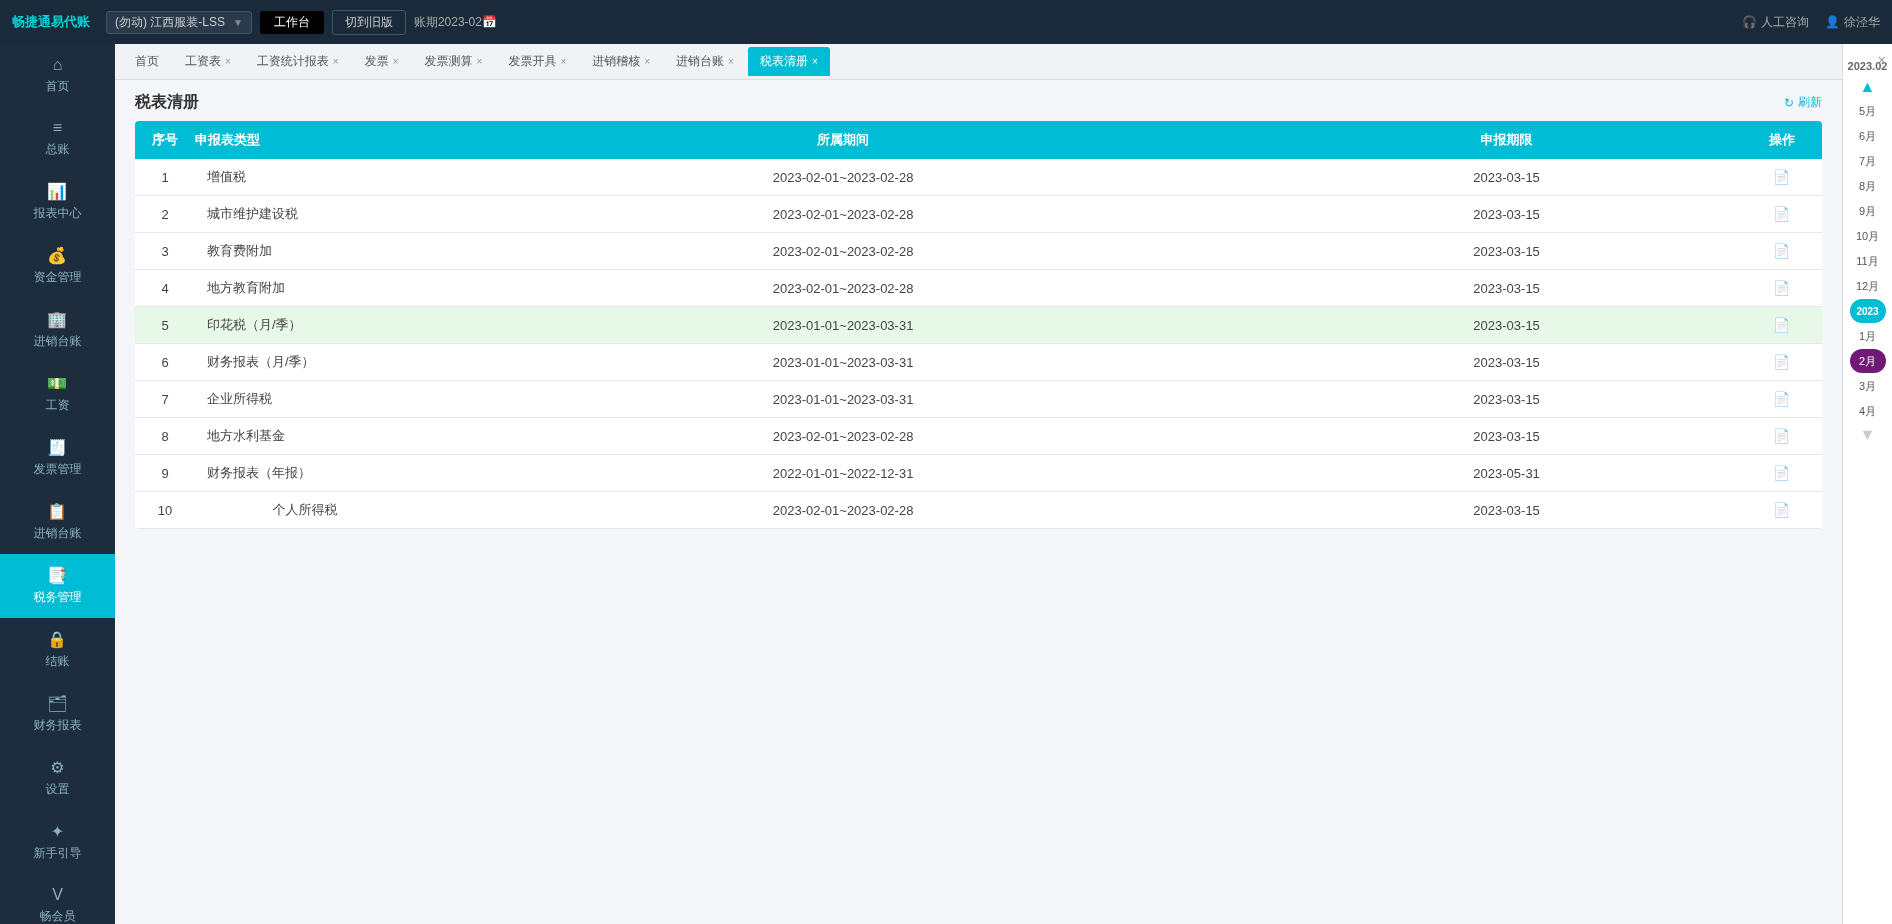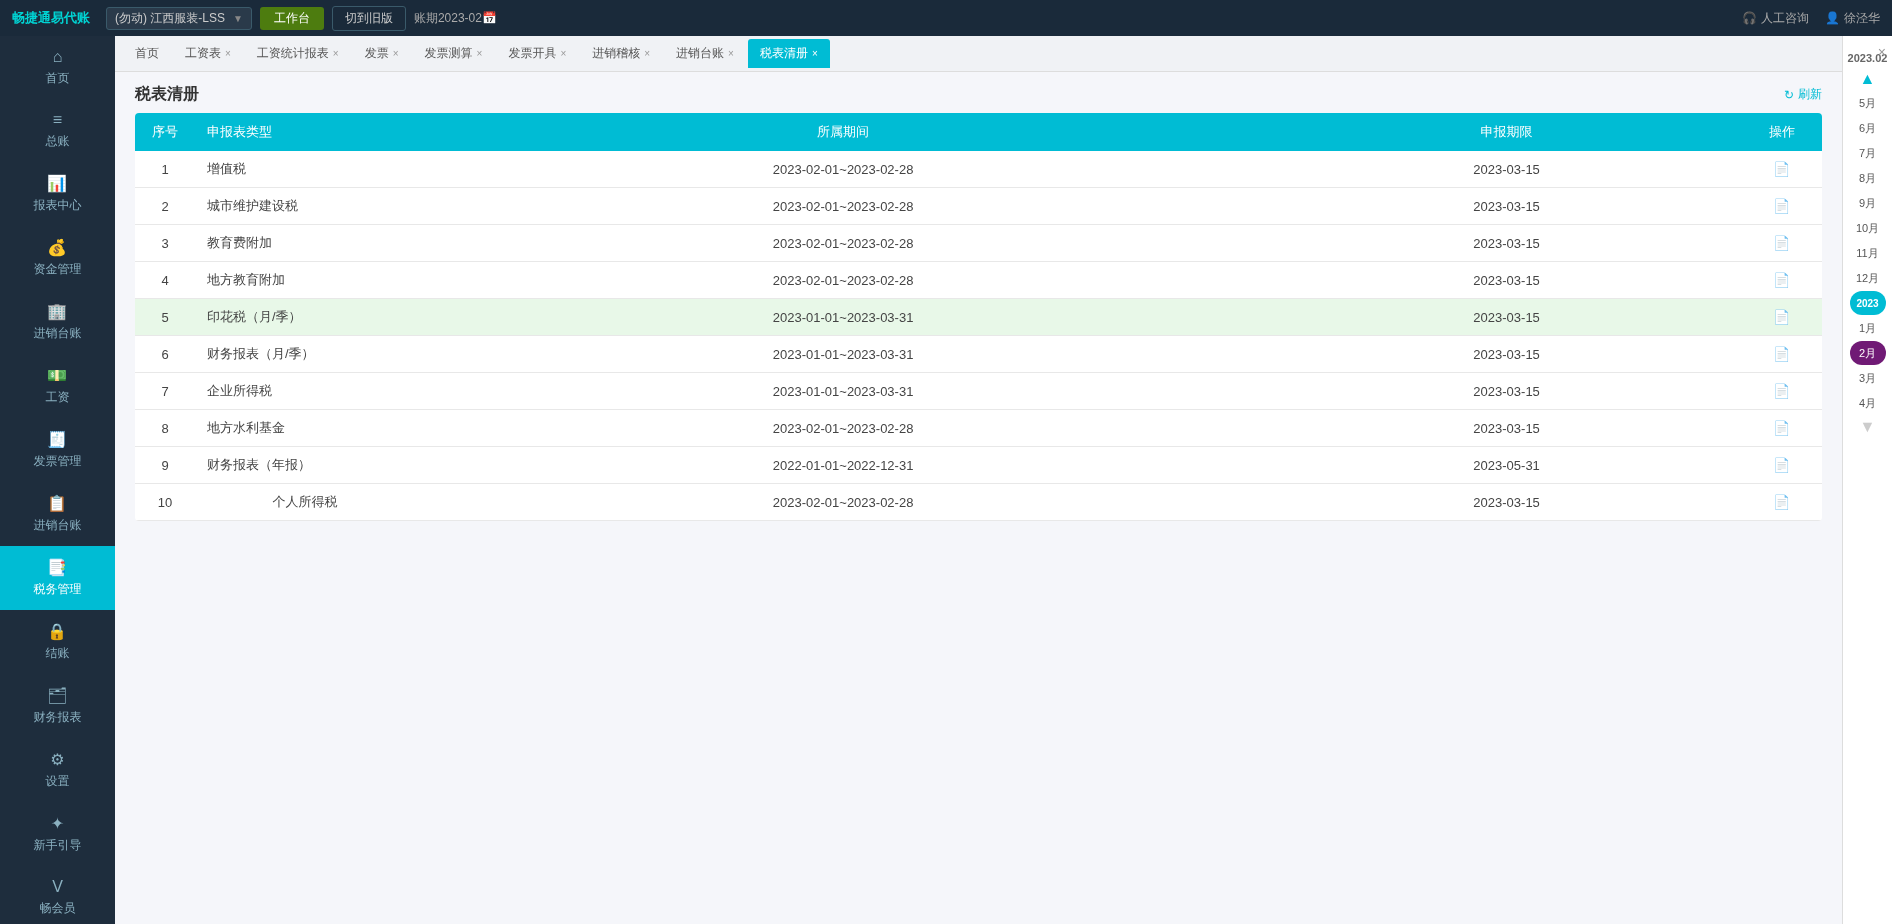--- a/index.html
+++ b/index.html
@@ -1,20 +1,20 @@
 <!DOCTYPE html>
 <html><head>
   <meta charset="utf-8">
   <style>
     * { box-sizing: border-box; margin: 0; padding: 0; }
     body { font-family: 'Microsoft YaHei', Arial, sans-serif; font-size: 13px; background: #f0f2f5; display: flex; flex-direction: column; height: 924px; overflow: hidden; }
 
     
     .top-bar {
-      height: 36px;
+      height: 44px;
       background: #1a2a3a;
       display: flex;
       align-items: center;
       padding: 0 12px;
       gap: 8px;
       flex-shrink: 0;
     }
     .top-bar-logo {
       color: #00d4d4;
       font-size: 13px;
@@ -28,21 +28,21 @@
       padding: 2px 8px;
       border-radius: 3px;
       font-size: 12px;
       display: flex;
       align-items: center;
       gap: 8px;
       cursor: pointer;
     }
     .company-selector .arrow { color: #888; font-size: 10px; }
     .top-bar-btn {
-      background: #4d7c0f;
+      background: #000000;
       color: white;
       border: none;
       padding: 3px 14px;
       border-radius: 3px;
       cursor: pointer;
       font-size: 12px;
     }
     .top-bar-btn-outline {
       background: transparent;
       color: #ccc;
@@ -174,23 +174,23 @@
       border-collapse: collapse;
       background: white;
       border-radius: 4px;
       overflow: hidden;
     }
     thead tr {
       background: #00bcd4;
       color: white;
     }
     thead th {
-      padding: 10px 12px;
+      padding: 10px 0;
       text-align: center;
-      font-weight: normal;
+      font-weight: bold;
       font-size: 13px;
     }
     tbody tr {
       border-bottom: 1px solid #e8e8e8;
     }
     tbody tr.highlighted { background: #e8f8e8; }
     tbody td {
       padding: 9px 12px;
       text-align: center;
       color: #444;

